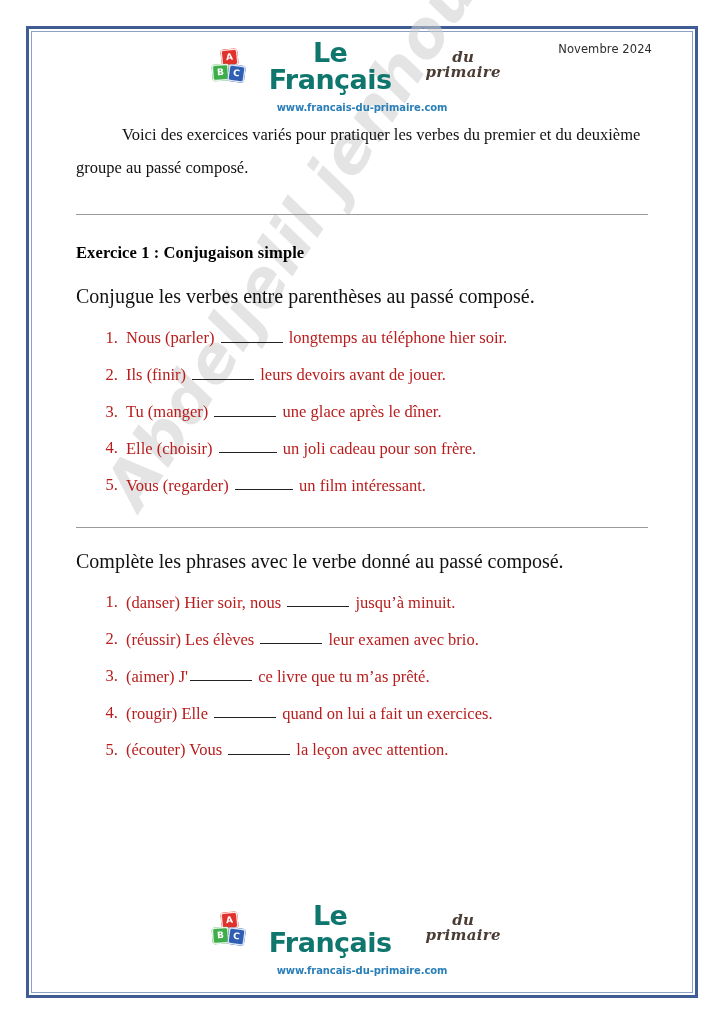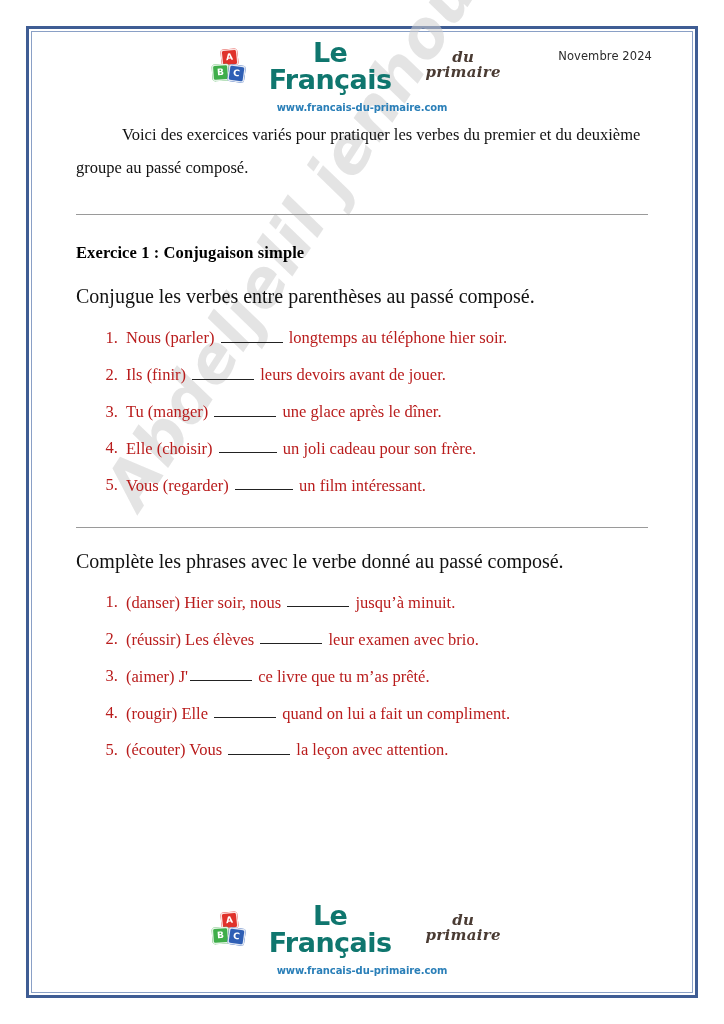--- a/index.html
+++ b/index.html
@@ -81,21 +81,21 @@
   }
 
   
   .header-row {
     position: relative;
     height: 78px;
   }
   .date-label {
     position: absolute;
     right: 10px;
-    top: 11px;
+    top: 4px;
     font-family: "DejaVu Sans", sans-serif;
     font-size: 11.5px;
     color: #2b2b2b;
     letter-spacing: 0.1px;
   }
 
   
   .logo {
     position: absolute;
     left: 50%;
@@ -272,21 +272,21 @@
     </div>
 
     <hr class="divider">
 
     <div class="exercise">
       <div class="ex-instruction">Complète les phrases avec le verbe donné au passé composé.</div>
       <ol class="ex-list">
           <li><span>(danser) Hier soir, nous</span> <span class="blank" style="width: 62px;"></span> <span>jusqu’à minuit.</span></li>
           <li><span>(réussir) Les élèves</span> <span class="blank" style="width: 62px;"></span> <span>leur examen avec brio.</span></li>
           <li><span>(aimer) J'</span><span class="blank" style="width: 62px;"></span> <span>ce livre que tu m’as prêté.</span></li>
-          <li><span>(rougir) Elle</span> <span class="blank" style="width: 62px;"></span> <span>quand on lui a fait un compliment.</span></li>
+          <li><span>(rougir) Elle</span> <span class="blank" style="width: 62px;"></span> <span>quand on lui a fait un exercices.</span></li>
           <li><span>(écouter) Vous</span> <span class="blank" style="width: 62px;"></span> <span>la leçon avec attention.</span></li>
         </ol>
     </div>
 
     <div class="footer-logo">
       <div class="logo-main">
         <span class="blocks">
           <span class="blk blk-a">A</span>
           <span class="blk blk-b">B</span>
           <span class="blk blk-c">C</span>

